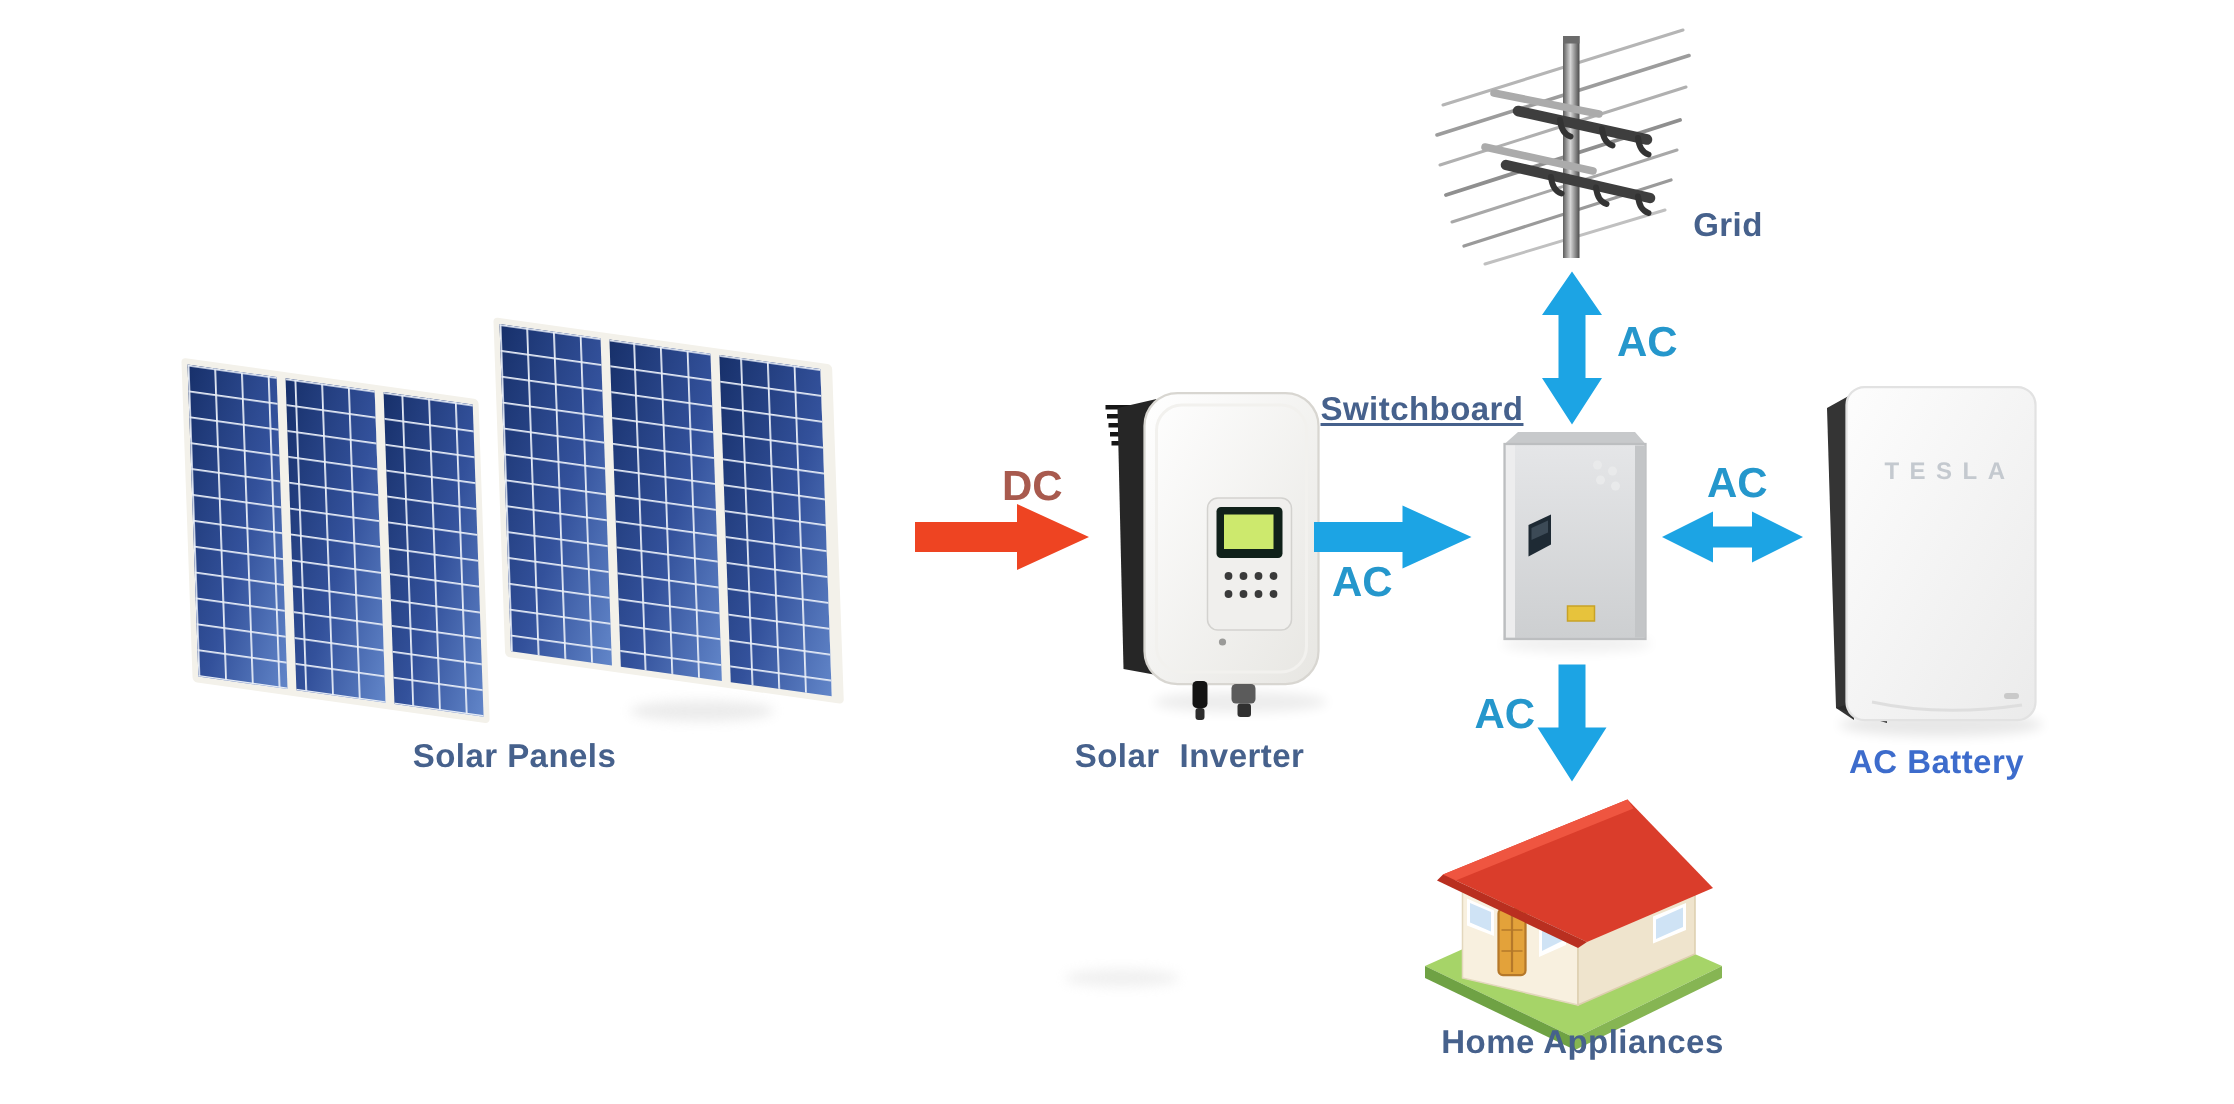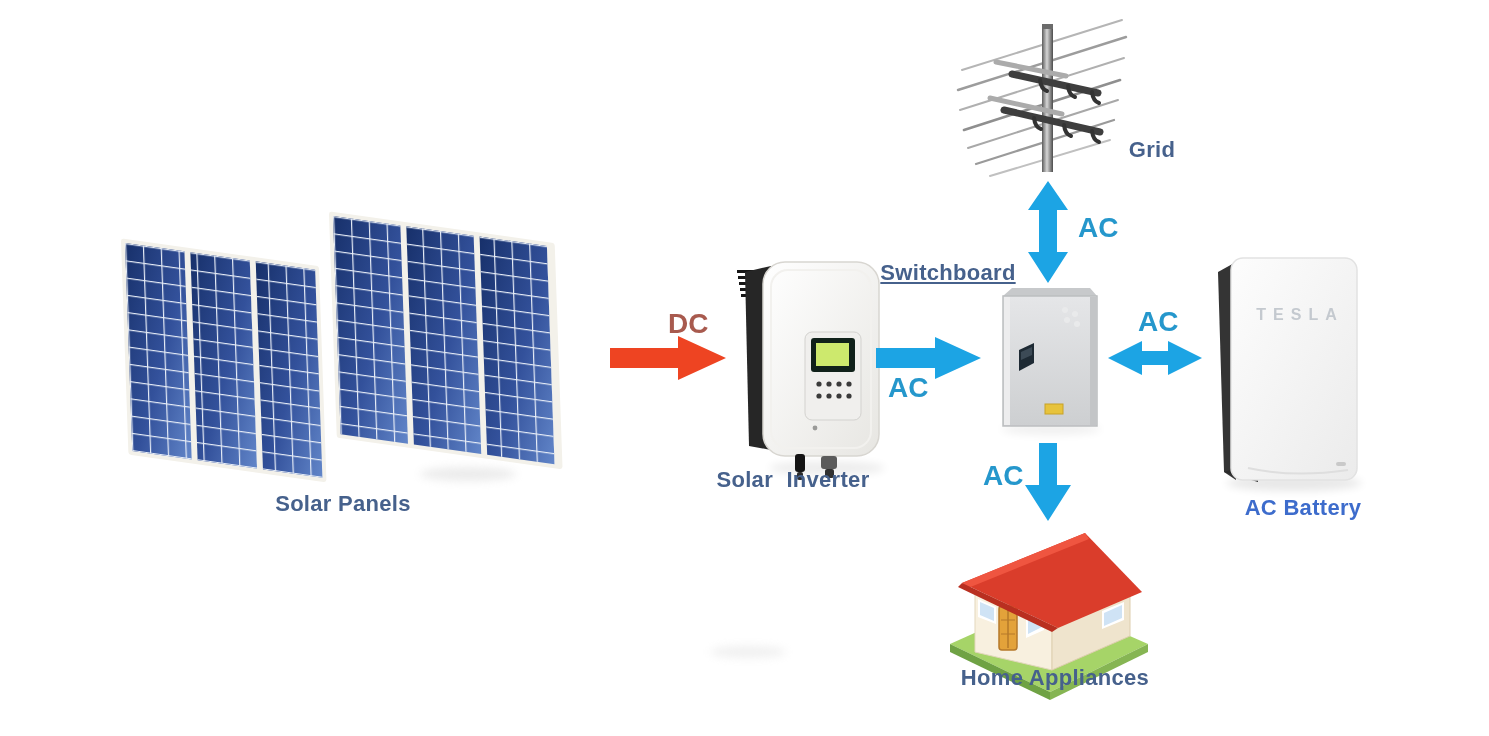--- a/index.html
+++ b/index.html
@@ -11,22 +11,22 @@
   .label{
     position:absolute;font-weight:bold;font-size:22px;
     color:var(--node_label,#46618c);text-align:center;white-space:nowrap;
     letter-spacing:0.3px;
   }
   .flow-label{
     position:absolute;font-weight:bold;font-size:28px;
     color:var(--ac_label,#2597cc);white-space:nowrap;
   }
   .dc-label{color:var(--dc_label,#a85a4e);}
-  .battery-label{color:var(--battery_label,#3d6ccc);margin-left:12px;}
-  .inverter-label{word-spacing:7px;}
+  .battery-label{color:var(--battery_label,#3d6ccc);}
+  .inverter-label{word-spacing:7px;margin-top:24px;}
   .tesla-mark{
     position:absolute;left:1252px;top:306px;width:96px;text-align:center;
     font-size:16px;font-weight:bold;color:#c4c9cf;letter-spacing:7px;
   }
   .arrow-ac{fill:var(--ac_arrow,#1ca4e4);}
   .arrow-dc{fill:var(--dc_arrow,#ee4422);}
 </style>
 </head>
 <body>
 
@@ -234,21 +234,21 @@
   <div class="label" style="left:268px;top:455px;width:150px;margin-top:36px;">Solar Panels</div>
 
   <div class="label inverter-label" style="left:710px;top:467px;width:166px;">Solar Inverter</div>
 
   <div class="label" style="left:872px;top:260px;width:152px;text-decoration:underline;">Switchboard</div>
 
   <div class="label" style="left:1124px;top:93px;width:56px;margin-top:44px;">Grid</div>
 
   <div class="label battery-label" style="left:1226px;top:495px;width:130px;">AC Battery</div>
 
-  <div class="label" style="left:950px;top:665px;width:210px;">Home Appliances</div>
+  <div class="label" style="left:950px;top:682px;width:210px;">Home Appliances</div>
 
   <div class="tesla-mark">TESLA</div>
 
   <div class="flow-label dc-label" style="left:668px;top:308px;">DC</div>
 
   <div class="flow-label" style="left:888px;top:372px;">AC</div>
 
   <div class="flow-label" style="left:1078px;top:212px;">AC</div>
 
   <div class="flow-label" style="left:1138px;top:306px;">AC</div>

